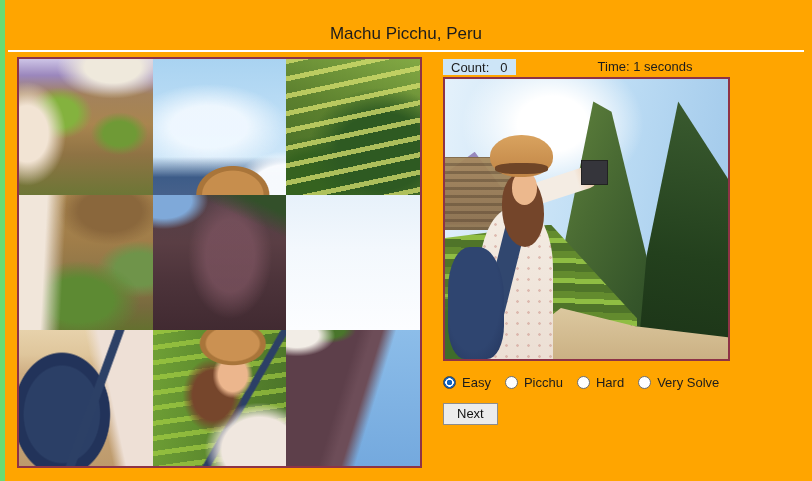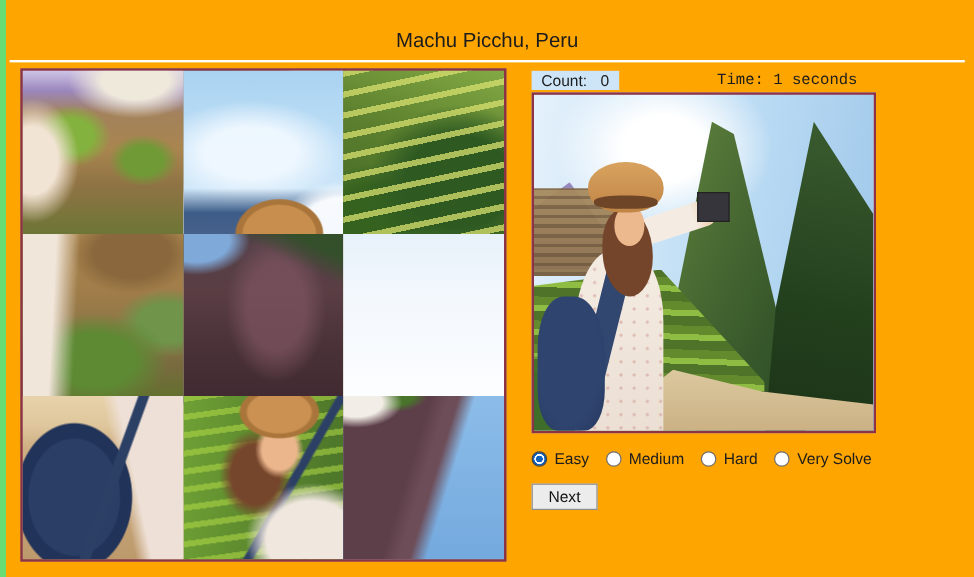--- a/index.html
+++ b/index.html
@@ -67,21 +67,21 @@
     radial-gradient(55px 30px at 8% 4%, #f2ede6 0 40%, rgba(242,237,230,0) 70%),
     radial-gradient(40px 18px at 30% 0%, #49752b 0 45%, rgba(73,117,43,0) 75%),
     linear-gradient(107deg, #5d3f4a 0 42%, #6d4d58 50% 55%, rgba(0,0,0,0) 63%),
     linear-gradient(180deg,#8cbde9 0%,#74a9de 100%);}
 
   
   .right-panel{position:absolute;left:443px;top:57px;width:320px;}
   .stats-row{display:flex;align-items:center;height:19px;font-size:13px;}
   .count-badge{background:#CDE5F7;padding:1px 8px 0 8px;display:flex;}
   .count-value{margin-left:11px;}
-  .time-text{margin-left:82px;font-family:Liberation Mono, monospace;}
+  .time-text{margin-left:82px;}
   .ref-box{
     margin-top:1px;width:283px;height:280px;border:2px solid #8E3346;
     position:relative;overflow:hidden;background:#bcd9f2;
   }
   .rf{position:absolute;}
   .rf-sky{left:0;top:0;width:100%;height:100%;background:
     radial-gradient(140px 110px at 38% 16%, #ffffff 0 25%, rgba(255,255,255,0) 65%),
     linear-gradient(100deg,#e4f1fb 0%,#bcdcf4 55%,#9dc6e9 100%);}
   .rf-far-mtn{left:0;top:26%;width:30%;height:26%;opacity:.9;
     background:linear-gradient(180deg,#917fb7 0,#6f5f99 100%);
@@ -180,21 +180,21 @@
   </div>
 
 
   <div class="difficulty-row">
     <label class="radio-option">
       <span class="radio-circle checked"></span>
       <span>Easy</span>
     </label>
     <label class="radio-option">
       <span class="radio-circle"></span>
-      <span>Medium</span>
+      <span>Picchu</span>
     </label>
     <label class="radio-option">
       <span class="radio-circle"></span>
       <span>Hard</span>
     </label>
     <label class="radio-option">
       <span class="radio-circle"></span>
       <span>Very Solve</span>
     </label>
   </div>

